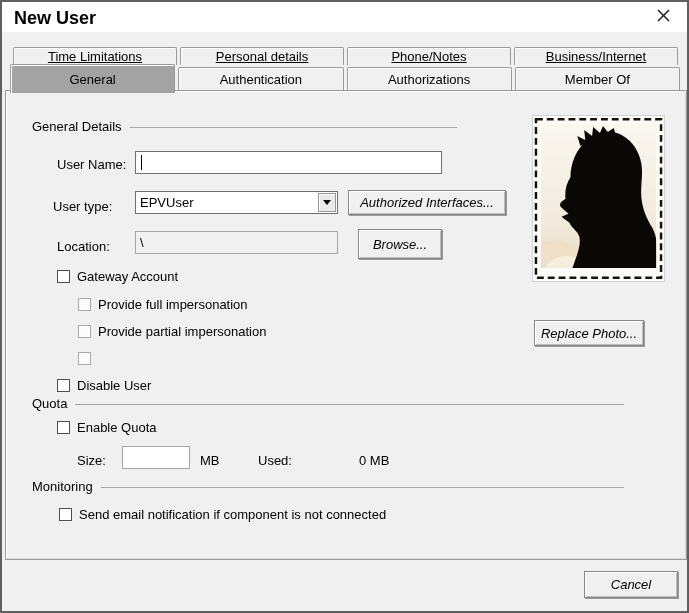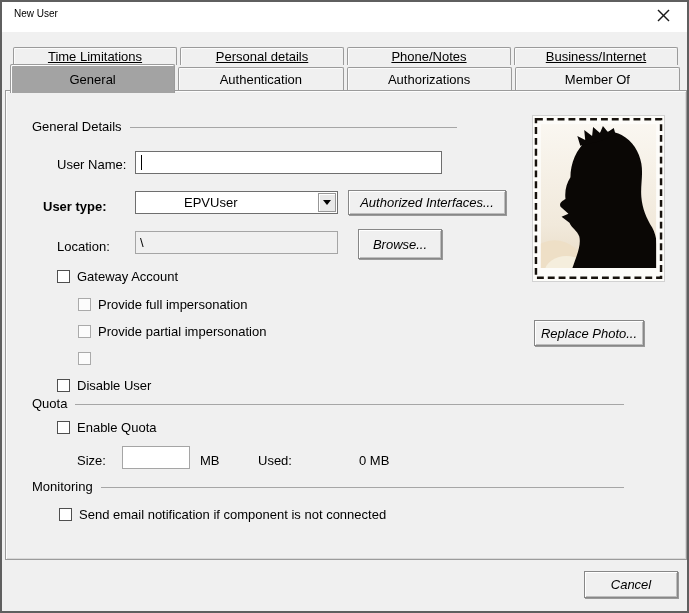--- a/index.html
+++ b/index.html
@@ -4,21 +4,21 @@
 <style>
   * { margin:0; padding:0; box-sizing:border-box; }
   html,body { width:689px; height:613px; }
   body { font-family:"Liberation Sans","DejaVu Sans",sans-serif; font-size:13px; color:#000; background:#fff; }
 
   .dialog { position:relative; width:689px; height:613px; background:#f0f0f0;
             border:2px solid #5f5f5f; overflow:hidden; }
 
   
   .titlebar { position:absolute; top:0; left:0; right:0; height:30px; background:#fff; z-index:5; }
-  .title { position:absolute; left:12px; top:6px; font-size:10px; }
+  .title { position:absolute; left:12px; top:6px; font-size:18px;font-weight:bold; }
   .close-btn { position:absolute; right:8px; top:2px; width:32px; height:26px;
                display:flex; align-items:center; justify-content:center; cursor:default; }
   .close-btn svg { width:13px; height:13px; stroke:#1a1a1a; stroke-width:1.4; }
 
   
   .tabrow-back { position:absolute; top:45px; left:11px; width:665px; height:18px; display:flex; gap:3px; z-index:2;text-decoration:underline; }
   .tab-back { flex:1; background:#f0f0f0; border:1px solid #9b9b9b; border-bottom:none;
               border-radius:2px 2px 0 0; display:flex; align-items:center; justify-content:center;
               box-shadow:inset 1px 1px 0 #fbfbfb; overflow:hidden; white-space:nowrap; }
   .tabrow-front { position:absolute; top:62px; left:8px; width:670px; height:26px; display:flex; gap:3px; z-index:2; }
@@ -38,21 +38,21 @@
   .group { display:flex; align-items:center; }
   .group .gline { flex:1; height:1px; background:#a6a6a6; margin-left:8px; margin-top:2px; }
 
   
   .field { background:#fff; border:1px solid #6e6e6e; }
   .field-disabled { background:#f0f0f0; border:1px solid #a5a5a5; }
   .txt { display:flex; align-items:center; padding-left:4px; overflow:hidden; white-space:pre; }
   .caret { width:1px; height:15px; background:#000; margin-left:1px; }
 
   .combo { display:flex; align-items:stretch; background:#fff; border:1px solid #6e6e6e; }
-  .combo-text { flex:1; display:flex; align-items:center; padding-left:4px; overflow:hidden; white-space:nowrap;margin-left:44px; }
+  .combo-text { flex:1; display:flex; align-items:center; padding-left:4px; overflow:hidden; white-space:nowrap; }
   .combo-arrow { width:18px; margin:1px; background:#e9e9e9; border:1px solid #979797;
                  box-shadow:inset 1px 1px 0 #fff; display:flex; align-items:center; justify-content:center; }
   .tri-down { width:0; height:0; border-left:4px solid transparent; border-right:4px solid transparent; border-top:5px solid #000; }
 
   
   .btn { background:#f0f0f0; border:1px solid #878787; display:flex; align-items:center; justify-content:center;
          box-shadow:inset 1px 1px 0 #ffffff, inset -1px -1px 0 #bdbdbd, 1px 1px 0 rgba(95,95,95,.6);
          font-size:13px; cursor:default; white-space:nowrap;font-style:italic; }
   .btn-default { border:2px solid #161616; }
 
@@ -102,21 +102,21 @@
     <span>General Details</span>
     <div class="gline"></div>
   </div>
 
   <div class="z" style="left:55px; top:155px;">User Name:</div>
   <div class="z field txt" style="left:133px; top:149px; width:307px; height:23px;">
     <span class="caret"></span>
     <span></span>
   </div>
 
-  <div class="z" style="left:41px; top:197px;font-weight:bold;">User type:</div>
+  <div class="z" style="left:51px; top:197px;">User type:</div>
   <div class="z combo" style="left:133px; top:189px; width:203px; height:23px;">
     <span class="combo-text">EPVUser</span>
     <span class="combo-arrow">
         <span class="tri-down"></span>
       </span>
   </div>
   <div class="z btn" style="left:346px; top:188px; width:158px; height:25px;">Authorized Interfaces...</div>
 
   <div class="z" style="left:55px; top:237px;">Location:</div>
   <div class="z field-disabled txt" style="left:133px; top:229px; width:203px; height:23px;">

